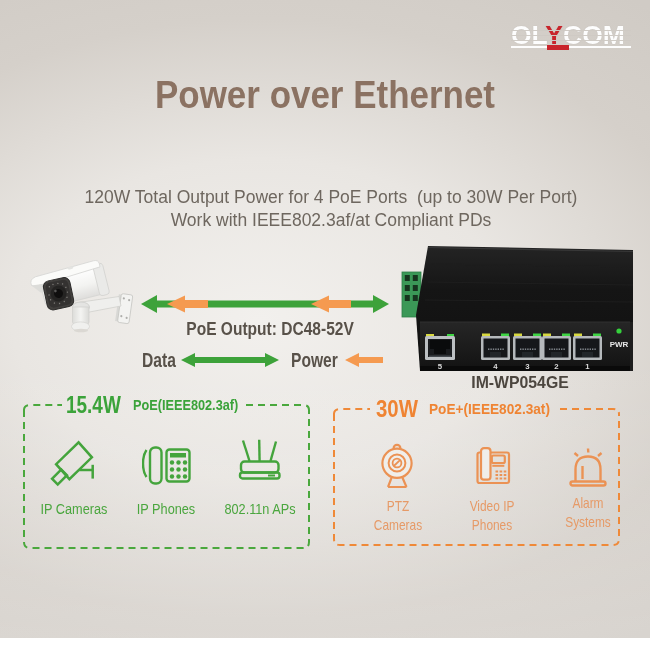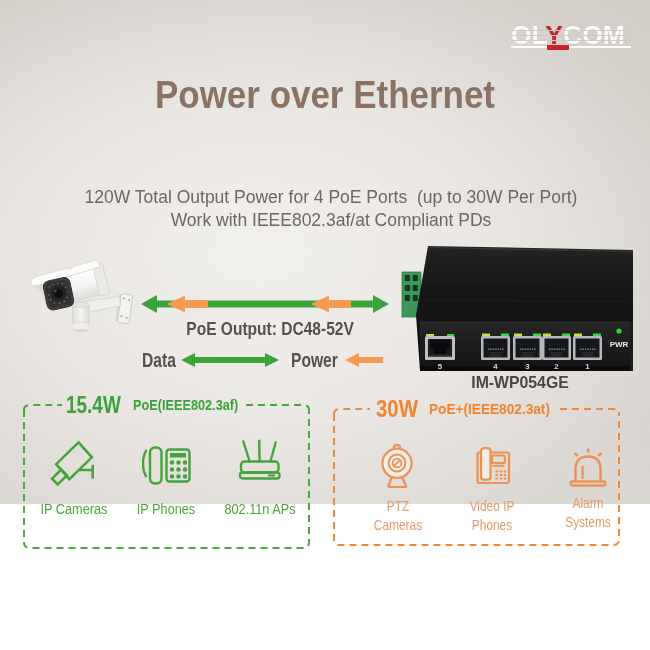--- a/index.html
+++ b/index.html
@@ -1,17 +1,17 @@
 <!DOCTYPE html>
 <html><head>
 <meta charset="utf-8">
 <style>
   html,body{margin:0;padding:0;}
   body{width:650px;height:650px;overflow:hidden;font-family:"Liberation Sans",sans-serif;}
-  .page{position:relative;width:650px;height:504px;
+  .page{position:relative;width:650px;height:638px;
     background:linear-gradient(to bottom, rgba(255,255,255,0) 55%, rgba(255,255,255,0.18) 100%), radial-gradient(ellipse 620px 400px at 40% 50%, #f2f0ed 0%, #e9e6e2 40%, #d5d0ca 75%, #d0cbc5 100%);
   }
   .abs{position:absolute;}
   
   .logo{left:511px;top:25px;width:122px;height:26px;}
   .logo .txt{position:absolute;left:0;top:0;width:122px;font-weight:bold;font-size:25px;line-height:21px;color:#fdfdfd;transform:scale(1.06,1);transform-origin:left top;
      text-shadow:0 0 1px #b9b4ae;}
   .logo .txt .y{color:#c9242b;}
   .logo .scan{position:absolute;left:0;width:120px;height:1px;background:#cfcac4;}
   .logo .base{position:absolute;left:0;top:21px;width:120px;height:1.5px;background:#fdfdfd;}

